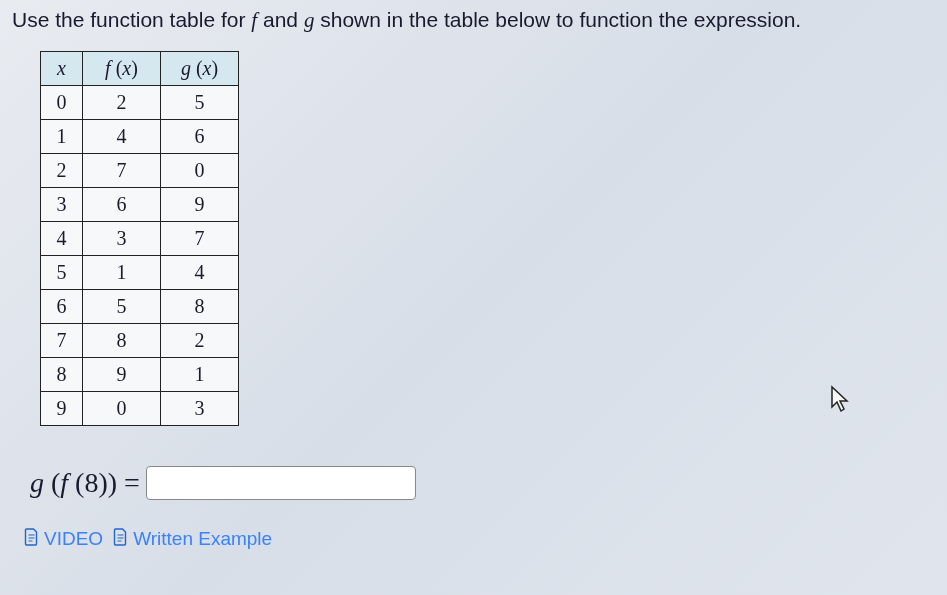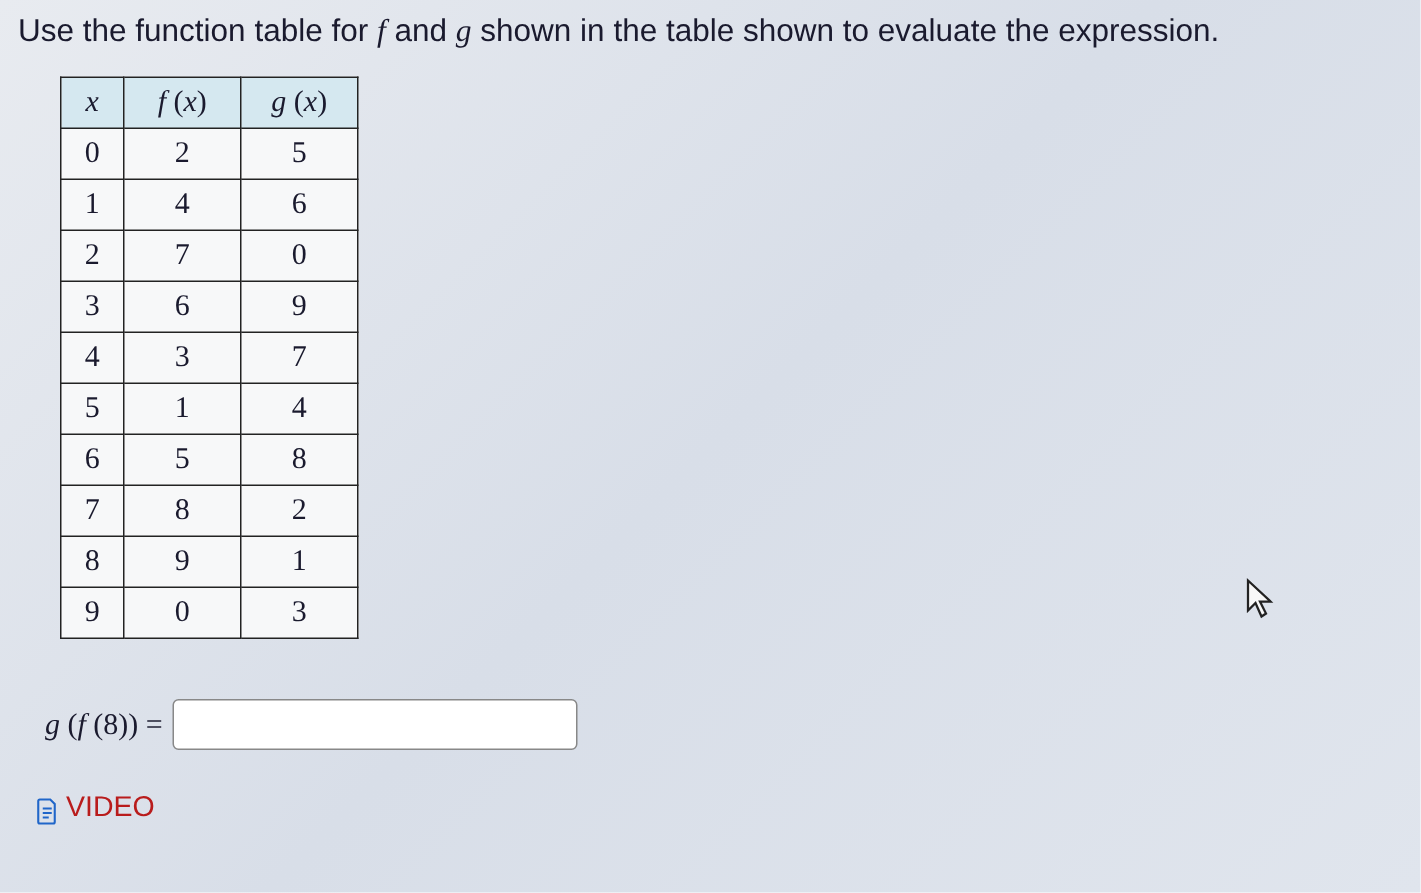--- a/index.html
+++ b/index.html
@@ -56,21 +56,21 @@
       background: #f7f8f9;
       padding: 3px 8px;
     }
     .expression-row {
       margin-left: 18px;
       display: flex;
       align-items: center;
       margin-bottom: 28px;
     }
     .expression-label {
-      font-size: 20px;
+      font-size: 28px;
       font-style: italic;
       font-family: 'Times New Roman', serif;
       margin-right: 6px;
     }
     .answer-input {
       width: 270px;
       height: 34px;
       border: 1px solid #888;
       border-radius: 4px;
       font-size: 18px;
@@ -79,24 +79,24 @@
     }
     .help-row {
       margin-left: 12px;
       font-size: 19px;
       font-family: Arial, sans-serif;
       display: flex;
       align-items: center;
       gap: 10px;
     }
     .help-link {
-      color: #b91c1c;
+      color: #3b82f6;
       text-decoration: none;
       display: inline-flex;
-      align-items: flex-end;
+      align-items: flex-start;
       gap: 5px;
     }
     .doc-icon {
       width: 15px;
       height: 18px;
       display: inline-flex;
     }
     .cursor {
       position: absolute;
       right: 95px;
@@ -108,21 +108,21 @@
       font-style: italic;
     }
     .paren {
       font-style: normal;
     }
   </style>
 </head>
 <body>
 
 <div class="instruction">
-  <span>Use the function table for </span><span class="math-var">f</span><span> and </span><span class="math-var">g</span><span> shown in the table shown to evaluate the expression.</span>
+  <span>Use the function table for </span><span class="math-var">f</span><span> and </span><span class="math-var">g</span><span> shown in the table below to function the expression.</span>
 </div>
 
 <div class="table-container">
   <table>
     <thead>
       <tr>
         <th>x</th>
         <th><span class="fn-header">f</span><span class="paren"> (</span><span class="fn-header">x</span><span class="paren">)</span></th>
         <th><span class="fn-header">g</span><span class="paren"> (</span><span class="fn-header">x</span><span class="paren">)</span></th>
       </tr>
@@ -192,19 +192,28 @@
 <div class="help-row">
   <a href="#" class="help-link">
     <span class="doc-icon">
       <svg viewBox="0 0 14 18" width="15" height="18">
           <path d="M2 1h7l3 3v12a1 1 0 0 1-1 1H2a1 1 0 0 1-1-1V2a1 1 0 0 1 1-1z" fill="none" stroke="#2066c9" stroke-width="1.4"></path>
           <path d="M4 7h6M4 10h6M4 13h4" stroke="#2066c9" stroke-width="1.2"></path>
         </svg>
     </span>
     <span>VIDEO</span>
   </a>
+  <a href="#" class="help-link">
+    <span class="doc-icon">
+      <svg viewBox="0 0 14 18" width="15" height="18">
+          <path d="M2 1h7l3 3v12a1 1 0 0 1-1 1H2a1 1 0 0 1-1-1V2a1 1 0 0 1 1-1z" fill="none" stroke="#2066c9" stroke-width="1.4"></path>
+          <path d="M4 7h6M4 10h6M4 13h4" stroke="#2066c9" stroke-width="1.2"></path>
+        </svg>
+    </span>
+    <span>Written Example</span>
+  </a>
 </div>
 
 <div class="cursor">
   <svg width="22" height="30" viewBox="0 0 22 30">
       <path d="M2 2 L2 22 L7 17 L11 26 L14 24 L10 16 L17 16 Z" fill="#f8f8f8" stroke="#222" stroke-width="1.5"></path>
     </svg>
 </div>
 
 </body></html>

